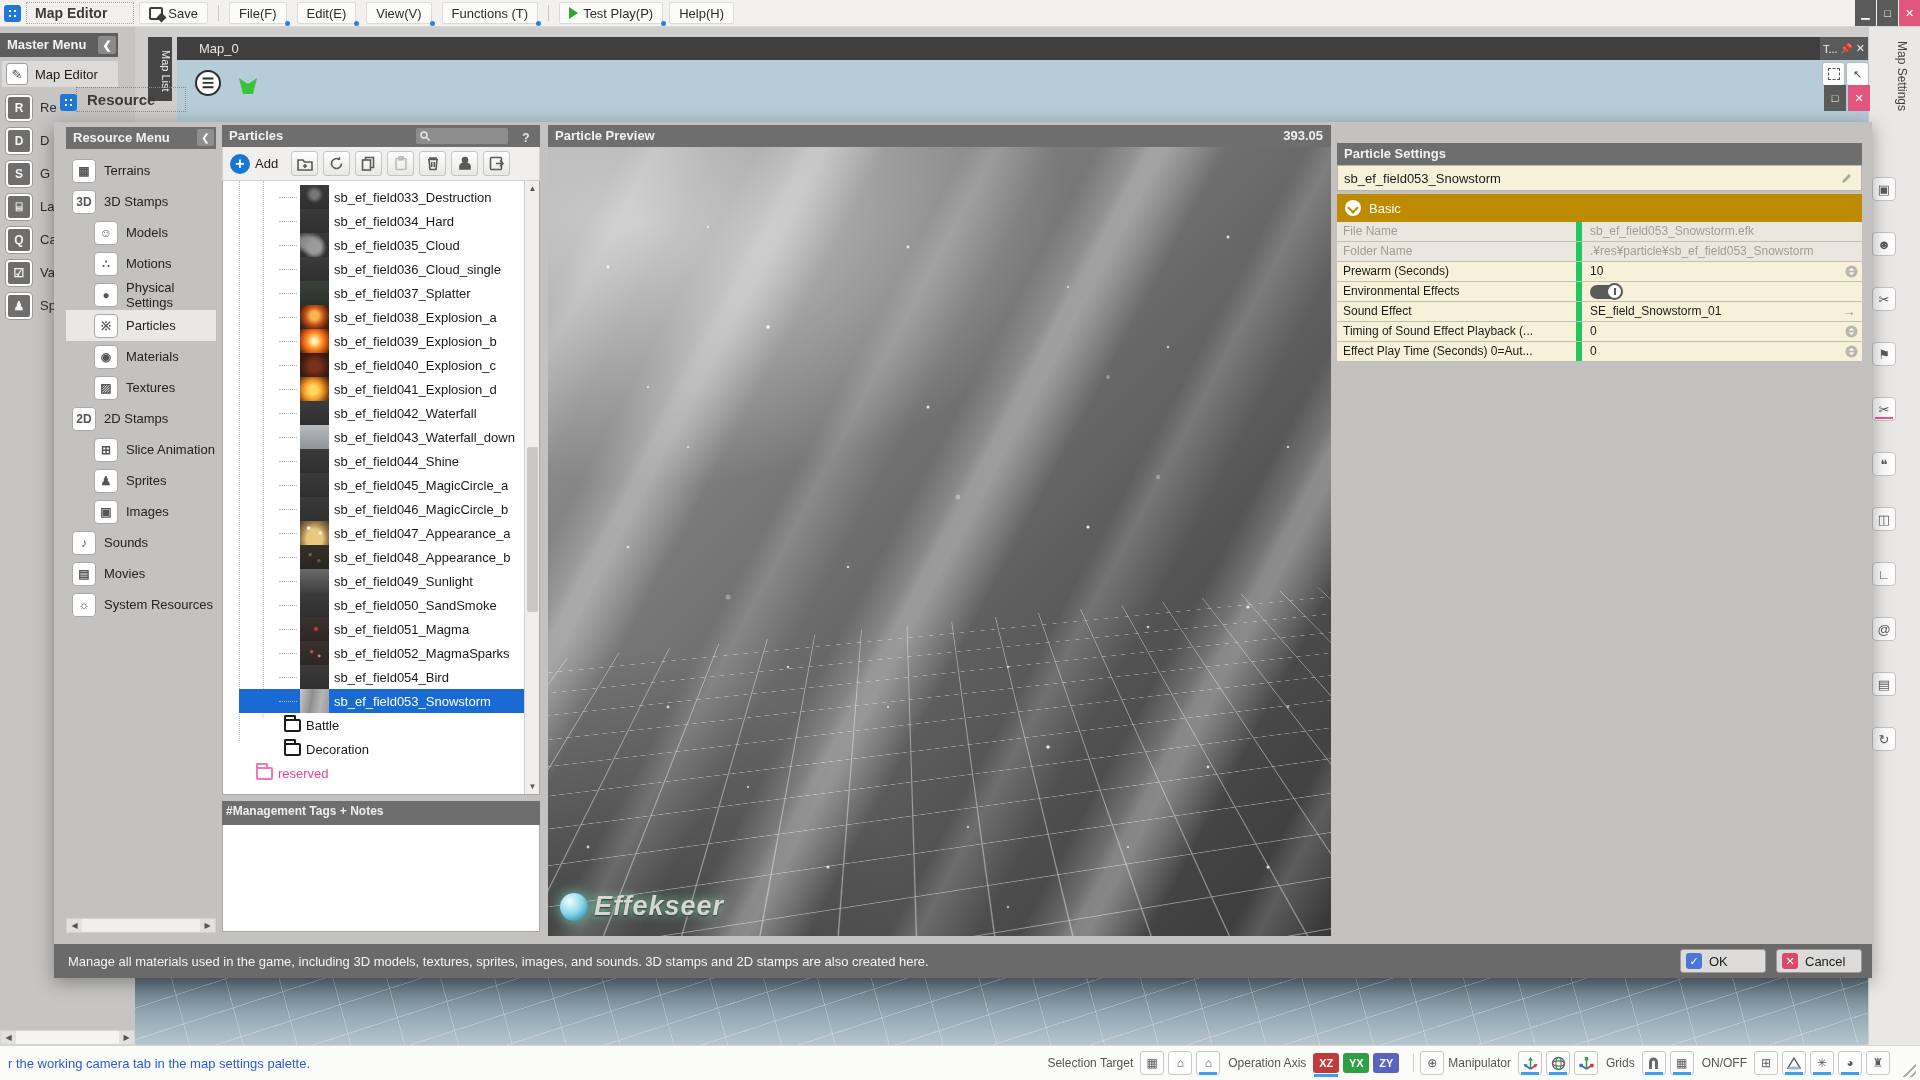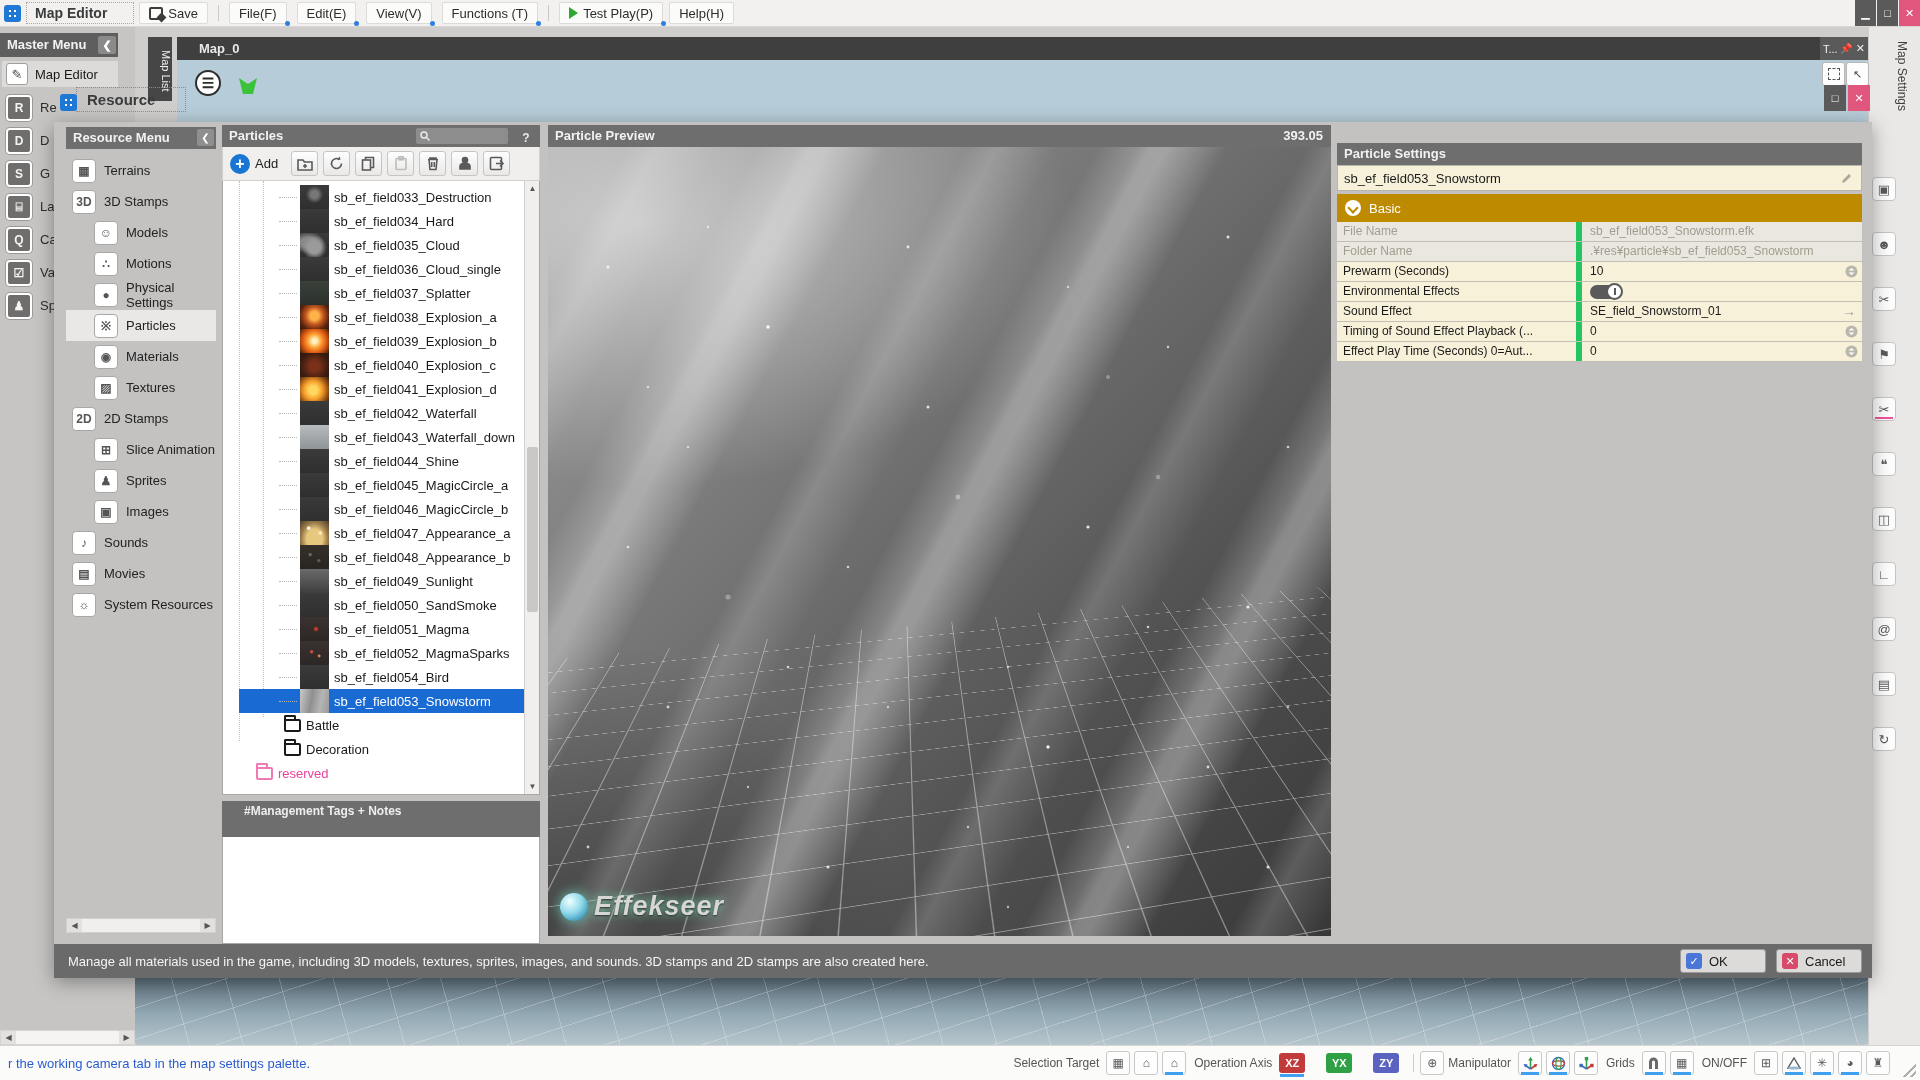--- a/index.html
+++ b/index.html
@@ -39,21 +39,21 @@
   #master-mount{position:absolute;left:0;top:64px;width:135px;}
   .mrow .badge{width:26px;height:26px;background:#6f6e6d;color:#f4f4f4;border:2px solid #fff;border-radius:4px;
     font-weight:bold;font-size:12px;display:flex;align-items:center;justify-content:center;box-shadow:0 0 0 1px #9a9a9a;}
   .master-scroll{position:absolute;left:0;top:1003px;width:135px;height:15px;background:#f0efee;border:1px solid #cfcecd;display:flex;justify-content:space-between;}
   .scr-arrow{width:15px;height:13px;font-size:8px;color:#555;text-align:center;line-height:13px;background:#e2e1e0;}
 
   
   .maplist-tab{position:absolute;left:148px;top:37px;width:24px;height:64px;background:#464646;color:#ececec;
     font-size:11px;writing-mode:vertical-rl;text-align:center;padding-top:4px;}
   .maptab-bar{position:absolute;left:177px;top:37px;width:1643px;height:23px;background:#3f3f3f;color:#e8e8e8;
-    font-size:13px;font-weight:bold;line-height:23px;padding-left:22px;}
+    font-size:13px;font-weight:normal;line-height:23px;padding-left:22px;}
   .bluebar{position:absolute;left:177px;top:60px;width:1691px;height:62px;background:#b6ccd8;}
   .burger{position:absolute;left:18px;top:10px;width:26px;height:26px;border-radius:50%;background:#fff;
     border:2px solid #2d2d2d;color:#2d2d2d;font-size:14px;text-align:center;line-height:23px;font-weight:bold;}
   .greenthing{position:absolute;left:62px;top:18px;width:18px;height:16px;background:#39c23a;
     clip-path:polygon(0 0,45% 35%,55% 35%,100% 0,78% 100%,22% 100%);}
   .mapstrip{position:absolute;left:135px;top:978px;width:1733px;height:67px;
     background:linear-gradient(#5c6e7a,#93a9b4 55%,#b7c6cd);overflow:hidden;}
   .mapstrip::after{content:"";position:absolute;inset:0;opacity:.5;background:
     repeating-linear-gradient(75deg,rgba(255,255,255,.5) 0 1px,transparent 1px 52px),
     repeating-linear-gradient(-18deg,rgba(255,255,255,.5) 0 1px,transparent 1px 30px);}
@@ -117,21 +117,21 @@
   .prow.sel .pname{color:#fff;}
   .frow{position:relative;height:24px;display:flex;align-items:center;gap:5px;font-size:13px;}
   .frow .find{flex:0 0 auto;}
   .folder{width:17px;height:13px;border:2px solid #1a1a1a;border-radius:2px;position:relative;flex:0 0 auto;}
   .folder::before{content:"";position:absolute;left:-2px;top:-6px;width:8px;height:4px;border:2px solid #1a1a1a;border-bottom:none;border-radius:2px 2px 0 0;}
   .frow.pink .folder,.frow.pink .folder::before{border-color:#f078b4;}
   .frow.pink .fname{color:#e8429c;}
   .vscroll{position:absolute;right:0;top:0;width:15px;height:100%;background:#f0efee;border-left:1px solid #d2d1d0;}
   .vscroll .thumbbar{position:absolute;left:2px;width:11px;background:#c9c8c7;border-radius:2px;}
   .vs-arrow{position:absolute;left:0;width:15px;height:15px;font-size:8px;color:#555;text-align:center;line-height:15px;}
-  .tags-hd{margin-top:6px;height:36px;background:#6e6e6e;color:#eee;font-size:12px;font-weight:bold;line-height:20px;padding-left:22px;}
+  .tags-hd{margin-top:6px;height:24px;background:#6e6e6e;color:#eee;font-size:12px;font-weight:bold;line-height:20px;padding-left:4px;}
   .tags-box{height:107px;background:#fff;border:1px solid #a9a8a7;border-top:none;}
 
   
   .preview{position:absolute;left:494px;top:3px;width:783px;height:811px;}
   .pv-hd{height:22px;}
   .pv-val{position:absolute;right:8px;top:0;font-weight:bold;}
   .scene{position:absolute;left:0;top:22px;width:783px;height:789px;overflow:hidden;background:
     radial-gradient(ellipse 700px 420px at 12% 10%,rgba(255,255,255,.5),rgba(255,255,255,0) 62%),
     repeating-linear-gradient(118deg,rgba(255,255,255,0) 0 70px,rgba(255,255,255,.16) 96px,rgba(255,255,255,0) 150px),
     repeating-linear-gradient(118deg,rgba(255,255,255,0) 0 185px,rgba(255,255,255,.28) 232px,rgba(255,255,255,0) 300px),
@@ -817,21 +817,21 @@
       <span class="sbtn">
           <span>⌂</span>
         </span>
       <span class="sbtn on">
           <span>⌂</span>
         </span>
     </div>
 
     <div class="sb-group">
       <span class="sb-label">Operation Axis</span>
-      <span id="axis-mount" style="display:flex;gap:21px;">
+      <span id="axis-mount" style="display:flex;gap:4px;">
   <span class="axisbtn on" style="background: rgb(194, 59, 59);">
             <span>XZ</span>
           </span>
 
   <span class="axisbtn" style="background: rgb(47, 160, 68);">
             <span>YX</span>
           </span>
 
   <span class="axisbtn" style="background: rgb(91, 99, 192);">
             <span>ZY</span>

